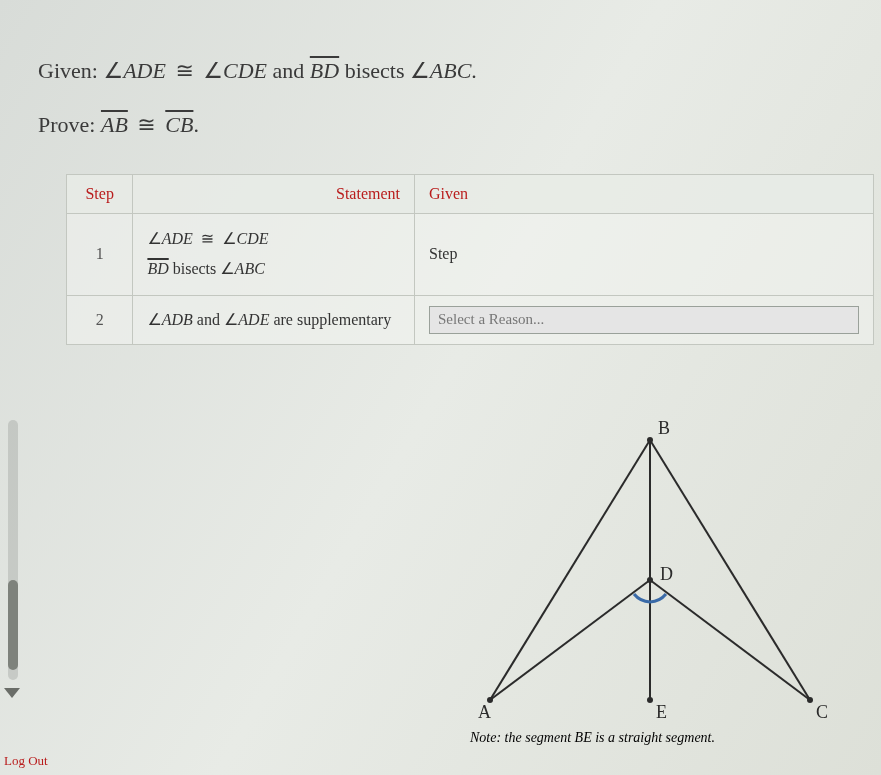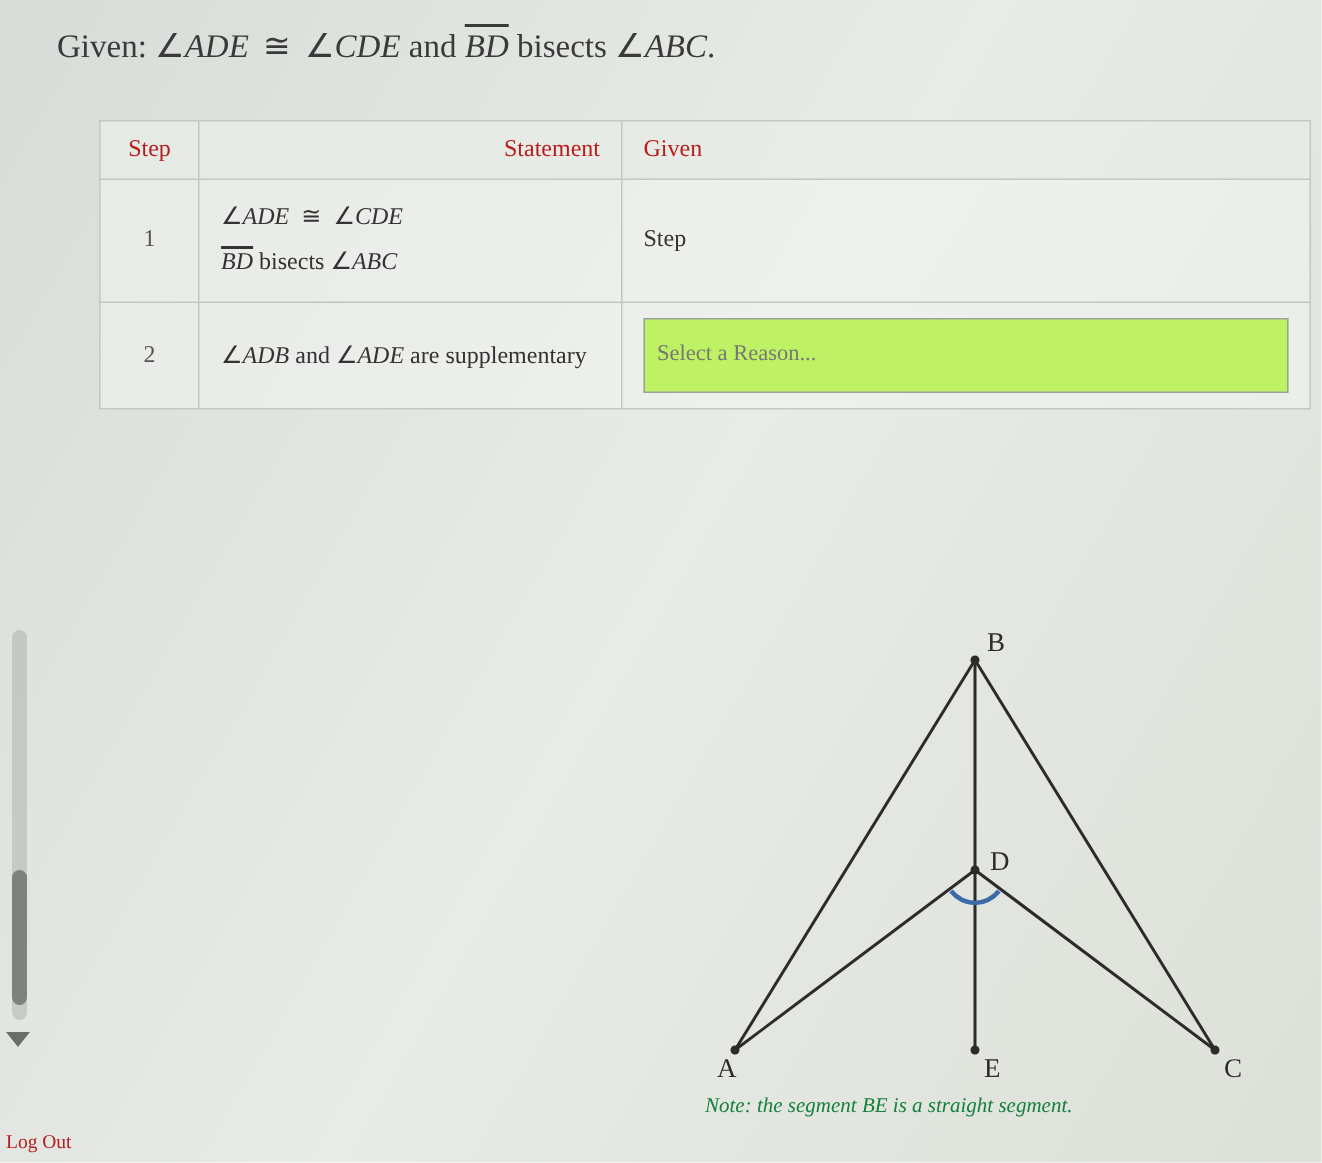--- a/index.html
+++ b/index.html
@@ -9,20 +9,21 @@
     font-family: Georgia, 'Times New Roman', serif;
     background: linear-gradient(120deg, #d8dcd8 0%, #e8ebe6 50%, #dde0d8 100%);
     width: 881px;
     height: 775px;
     overflow: hidden;
     position: relative;
     color: #333;
   }
   .page {
     padding: 18px 0 0 38px;
+    margin-top: 40px;
   }
   .given, .prove {
     font-size: 22px;
     color: #3a3a3a;
     margin-bottom: 28px;
     font-family: Georgia, serif;
   }
   .math-it { font-style: italic; }
   .overline {
     text-decoration: overline;
@@ -55,23 +56,23 @@
     background: rgba(230,233,228,0.7);
     font-weight: normal;
     color: #b91c1c;
   }
   .proof-table th.step-h { width: 68px; text-align: center; }
   .proof-table th.stmt-h { width: 310px; text-align: right; }
   .proof-table td.step-c { text-align: center; color:#555; }
   .stmt-stack { line-height: 1.9; }
   .reason-select {
     width: 430px;
-    height: 50px;
+    height: 28px;
     border: 1px solid #9aa19a;
-    background: #bef264;
+    background: #e5e5e5;
     font-family: Georgia, serif;
     font-size: 15px;
     color: #777;
     padding: 4px 8px;
     display: inline-flex;
     align-items: center;
     cursor: pointer;
   }
   .figure-area {
     position: absolute;
@@ -79,21 +80,21 @@
     top: 410px;
     width: 420px;
     height: 320px;
   }
   .figure-area svg { width: 100%; height: 100%; }
   .note {
     position: absolute;
     left: 470px;
     top: 730px;
     font-size: 14px;
-    color: #15803d;
+    color: #000000;
     font-style: italic;
   }
   .note .math-it { font-style: italic; }
   .logout {
     position: absolute;
     left: 4px;
     bottom: 6px;
     font-size: 13px;
     color: #b91c1c;
     cursor: pointer;
@@ -133,20 +134,26 @@
     <span>Given: </span>
     <span class="angle math-it">ADE</span>
     <span class="cong"></span>
     <span class="angle math-it">CDE</span>
     <span> and </span>
     <span class="overline math-it">BD</span>
     <span> bisects </span>
     <span class="angle math-it">ABC</span><span>.</span>
   </div>
 
+  <div class="prove">
+    <span>Prove: </span>
+    <span class="overline math-it">AB</span>
+    <span class="cong"></span>
+    <span class="overline math-it">CB</span><span>.</span>
+  </div>
 
   <table class="proof-table">
     <thead>
       <tr>
         <th class="step-h">Step</th>
         <th class="stmt-h">Statement</th>
         <th>Given</th>
       </tr>
     </thead>
     <tbody>

